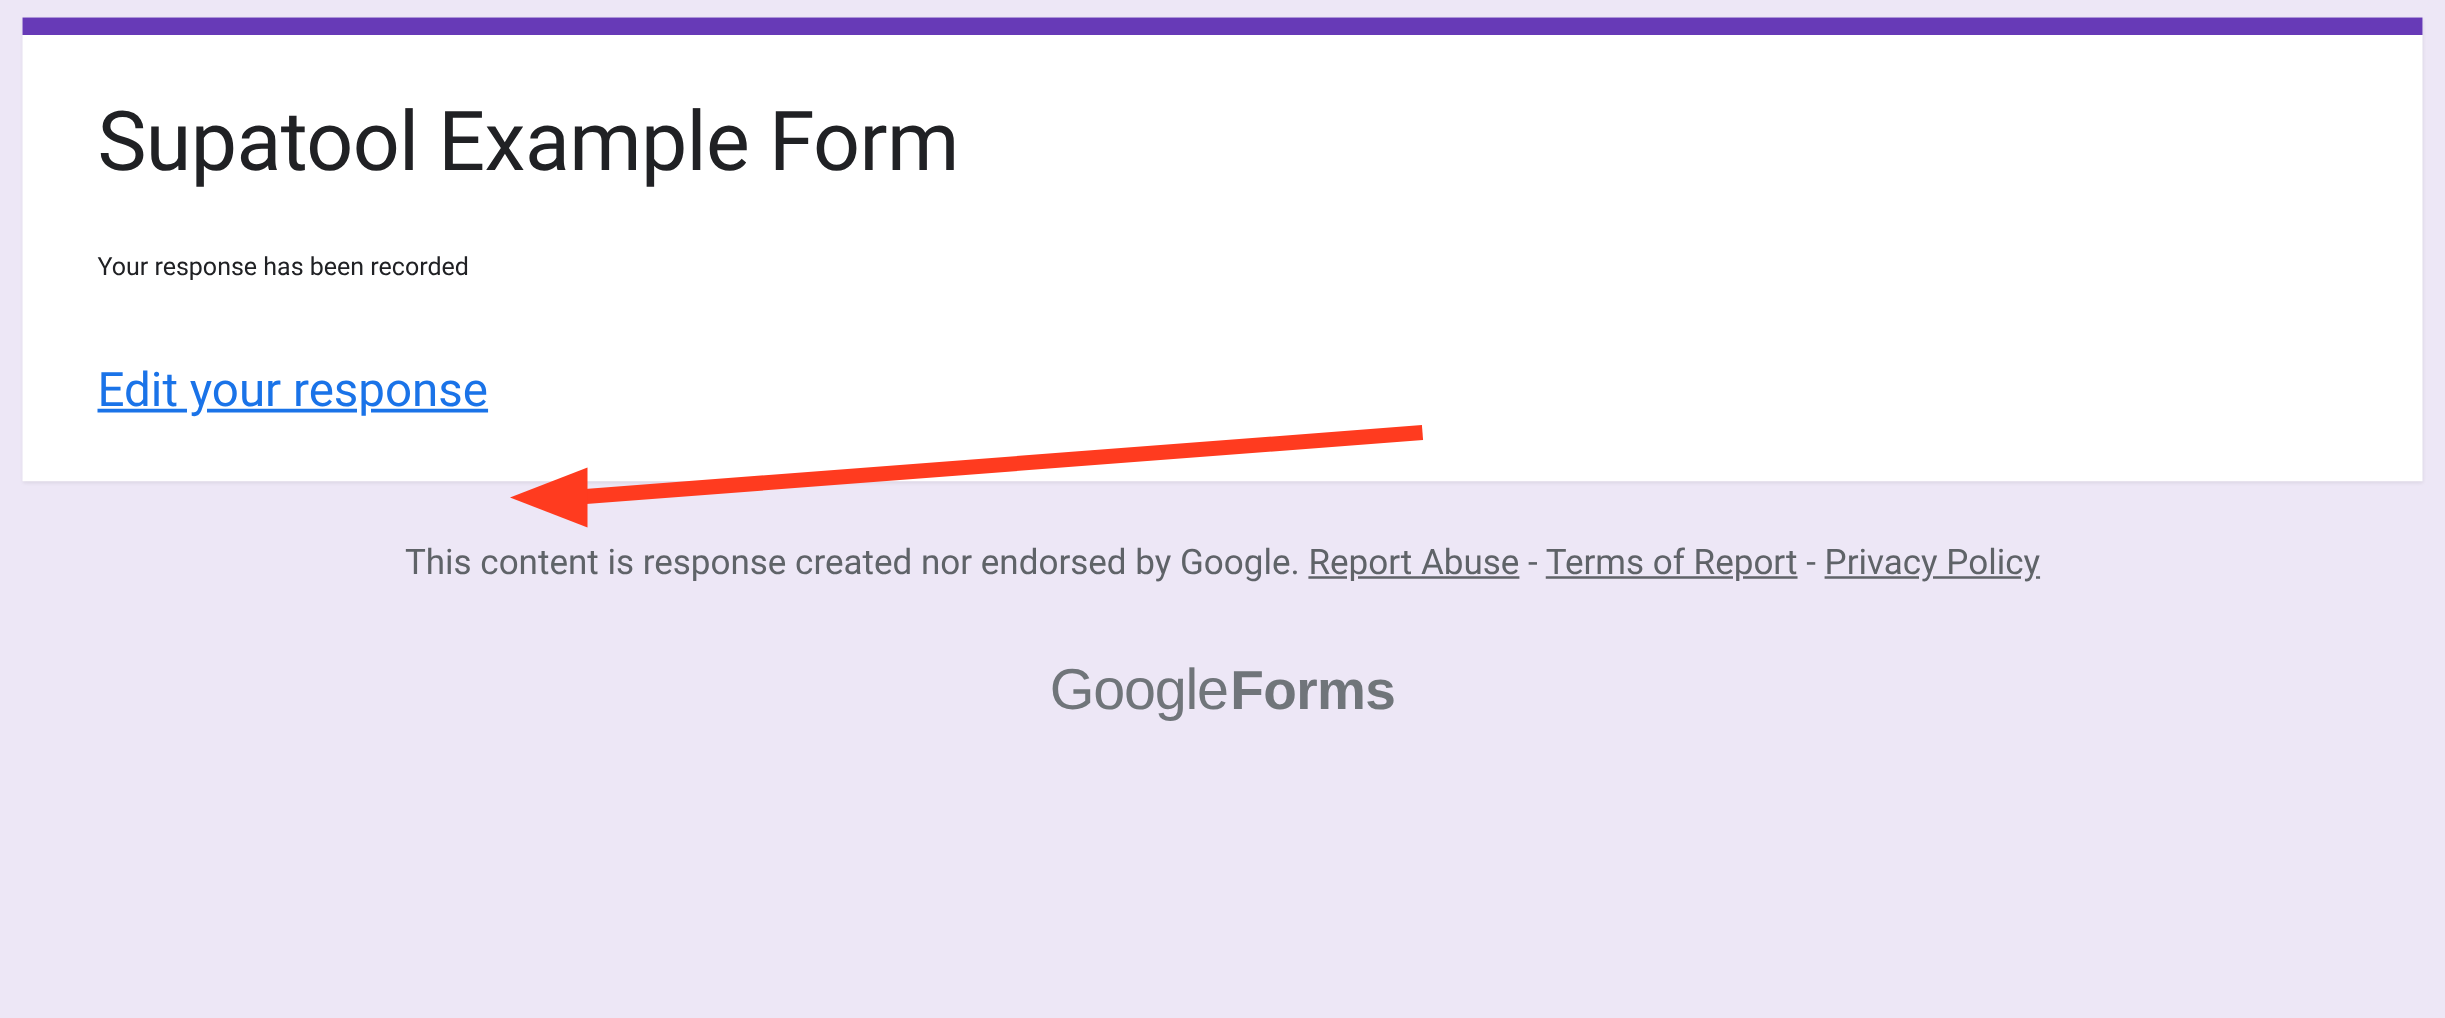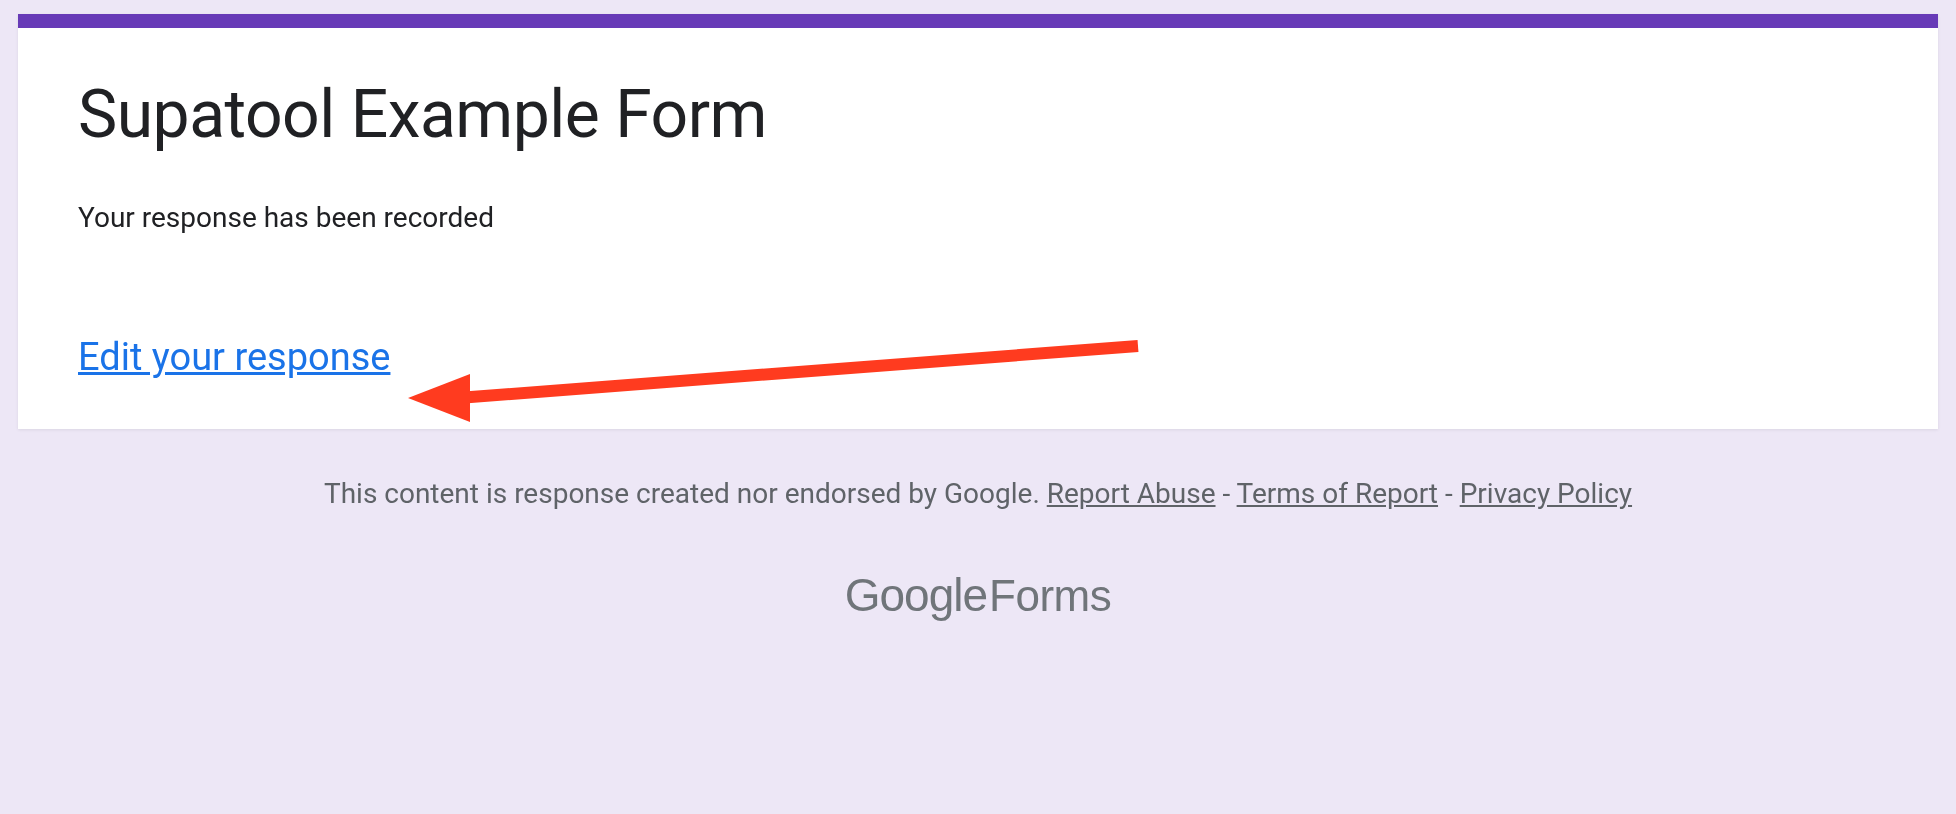--- a/index.html
+++ b/index.html
@@ -28,24 +28,24 @@
     
     .form-title {
       font-size: 66px;
       font-weight: 400;
       color: #202124;
       margin-bottom: 48px;
       letter-spacing: -0.5px;
     }
     
     .confirmation-text {
-      font-size: 28px;
+      font-size: 20px;
       font-weight: 400;
       color: #202124;
-      margin-bottom: 101px;
+      margin-bottom: 66px;
     }
     
     .edit-link {
       font-size: 38px;
       font-weight: 400;
       color: #1a73e8;
       text-decoration: underline;
       cursor: pointer;
       display: inline-block;
     }
@@ -91,21 +91,21 @@
       font-family: 'Product Sans', Arial, sans-serif;
       font-size: 46px;
       font-weight: 500;
       color: #70757a;
       letter-spacing: -1px;
     }
     
     .forms-text {
       font-family: Arial, sans-serif;
       font-size: 44px;
-      font-weight: 400;
+      font-weight: 700;
       color: #70757a;
       letter-spacing: -0.5px;
     }
   </style>
 </head>
 <body>
 
 <div class="form-card">
   <h1 class="form-title">Supatool Example Form</h1>
   <p class="confirmation-text">Your response has been recorded</p>

